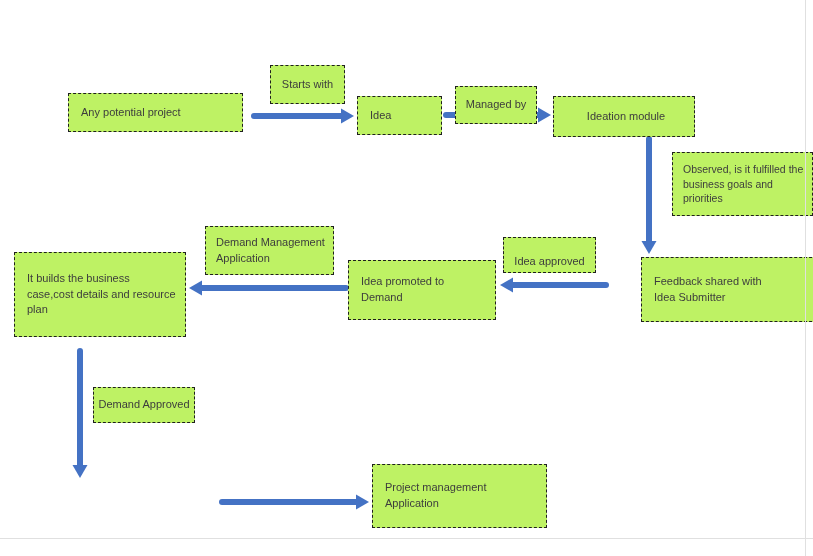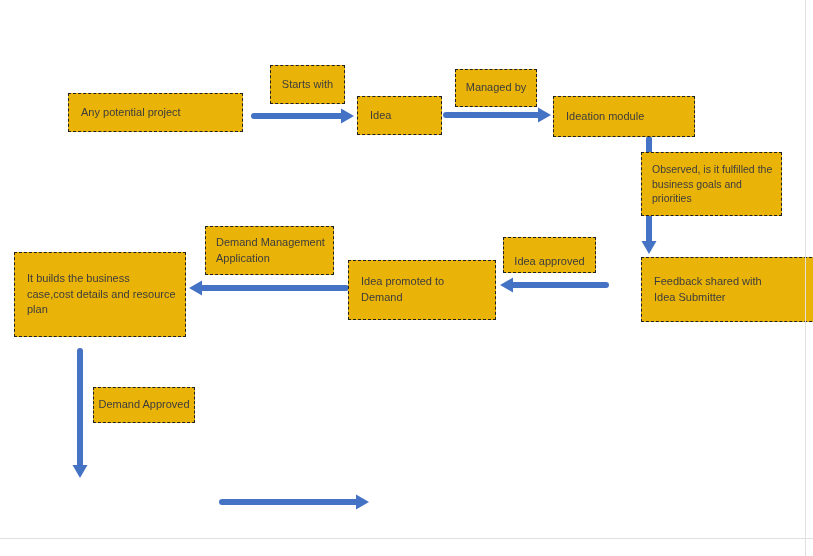--- a/index.html
+++ b/index.html
@@ -11,21 +11,21 @@
     overflow:hidden;
   }
   .arrows-layer{
     position:absolute;left:0;top:0;width:813px;height:556px;
     pointer-events:none;
   }
   .node,.edge-label{
     position:absolute;
     box-sizing:border-box;
     border:1px dashed #1f1f1f;
-    background:#eab308;
+    background:#bef264;
     color:#3d3d3d;
     display:flex;
     align-items:center;
   }
   .node{
     font-size:11px;
     line-height:1.45;
     padding:2px 8px 2px 12px;
   }
   .edge-label{
@@ -86,29 +86,29 @@
   </div>
 
   <div class="edge-label center" style="left:270px;top:65px;width:75px;height:39px;">
     <span>Starts with</span>
   </div>
 
   <div class="node" style="left:357px;top:96px;width:85px;height:39px;">
     <span>Idea</span>
   </div>
 
-  <div class="edge-label center" style="left:455px;top:69px;width:82px;height:38px;">
+  <div class="edge-label center" style="left:455px;top:86px;width:82px;height:38px;">
     <span>Managed by</span>
   </div>
 
-  <div class="node" style="left:553px;top:96px;width:142px;height:41px;">
+  <div class="node" style="left:553px;top:96px;width:142px;height:41px;justify-content:center;">
     <span>Ideation module</span>
   </div>
 
-  <div class="edge-label" style="left:641px;top:152px;width:141px;height:64px;font-size:10.5px;line-height:1.42;">
+  <div class="edge-label" style="left:672px;top:152px;width:141px;height:64px;font-size:10.5px;line-height:1.42;">
     <span>Observed, is it fulfilled the business goals and priorities</span>
   </div>
 
   <div class="node" style="left:641px;top:257px;width:176px;height:65px;padding-right:30px;">
     <span>Feedback shared with Idea Submitter</span>
   </div>
 
   <div class="edge-label center" style="left:503px;top:237px;width:93px;height:36px;align-items:flex-end;">
     <span>Idea approved</span>
   </div>
@@ -123,16 +123,19 @@
 
   <div class="node" style="left:14px;top:252px;width:172px;height:85px;">
     <span>It builds the business case,cost details and resource plan</span>
   </div>
 
   <div class="edge-label center" style="left:93px;top:387px;width:102px;height:36px;">
     <span>Demand Approved</span>
   </div>
 
 
+  <div class="node" style="left:372px;top:464px;width:175px;height:64px;">
+    <span>Project management Application</span>
+  </div>
 
   <div class="page-edge right"></div>
   <div class="page-edge bottom"></div>
 </div>
 
 </body></html>

